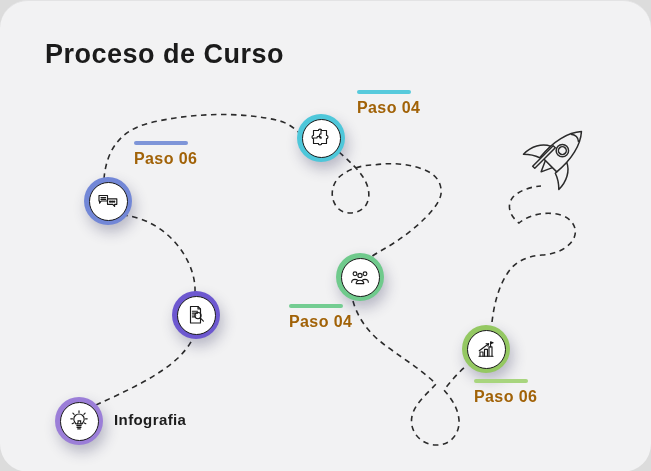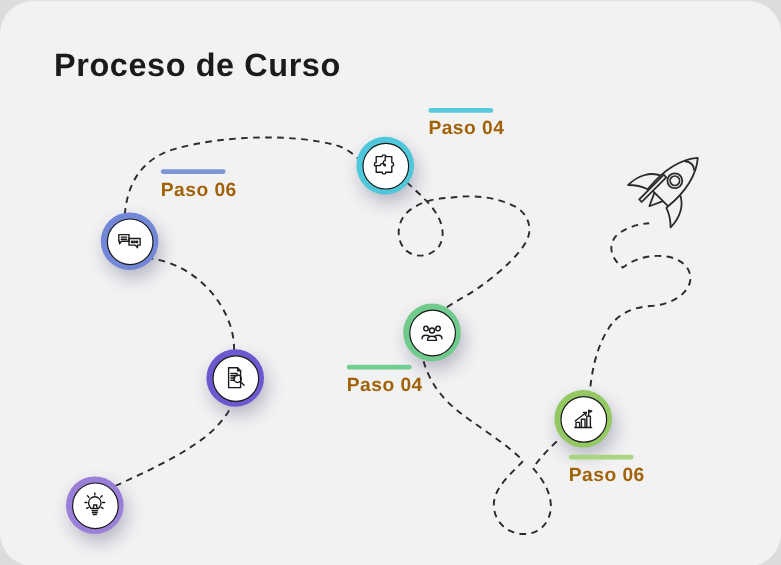--- a/index.html
+++ b/index.html
@@ -74,20 +74,21 @@
       <svg viewBox="0 0 24 24">
         <g class="icon-stroke">
           <path d="M12,5 a5.2,5.2 0 0 1 5.2,5.2 c0,2.2 -1.3,3.2 -2,4.6 h-6.4 c-0.7,-1.4 -2,-2.4 -2,-4.6 A5.2,5.2 0 0 1 12,5 Z"></path>
           <path d="M10.6,14.8 l0.7,-3 m2.8,3 l-0.7,-3 m-2.5,0 h2.9"></path>
           <path d="M9.8,16.6 h4.4 M10,18.3 h4 M10.7,19.9 h2.6"></path>
           <path d="M12,1.8 v1.7 M5.9,4.1 l1.2,1.2 M18.1,4.1 l-1.2,1.2 M3.8,9.8 h1.7 M18.5,9.8 h1.7 M5.2,14.7 l1.5,-0.8 M18.8,14.7 l-1.5,-0.8"></path>
         </g>
       </svg>
     </span>
   </div>
+  <div class="plain-label" style="left:114px;top:410px">Infografia</div>
 
   <div class="node" style="left: 172px; top: 290px; --ring: #6d58d0;">
     <span class="disc">
       <svg viewBox="0 0 24 24">
         <g class="icon-stroke">
           <path d="M6.5,3.5 h7.5 l2.5,2.5 v14 h-10 Z"></path>
           <path d="M14,3.5 v2.5 h2.5"></path>
           <path d="M8.4,8.2 h5.2 M8.4,10.1 h5.2 M8.4,12 h3.4 M8.4,13.9 h3"></path>
           <circle cx="14" cy="12.6" r="3.1"></circle>
           <path d="M16.2,14.9 L19.4,18.1"></path>

